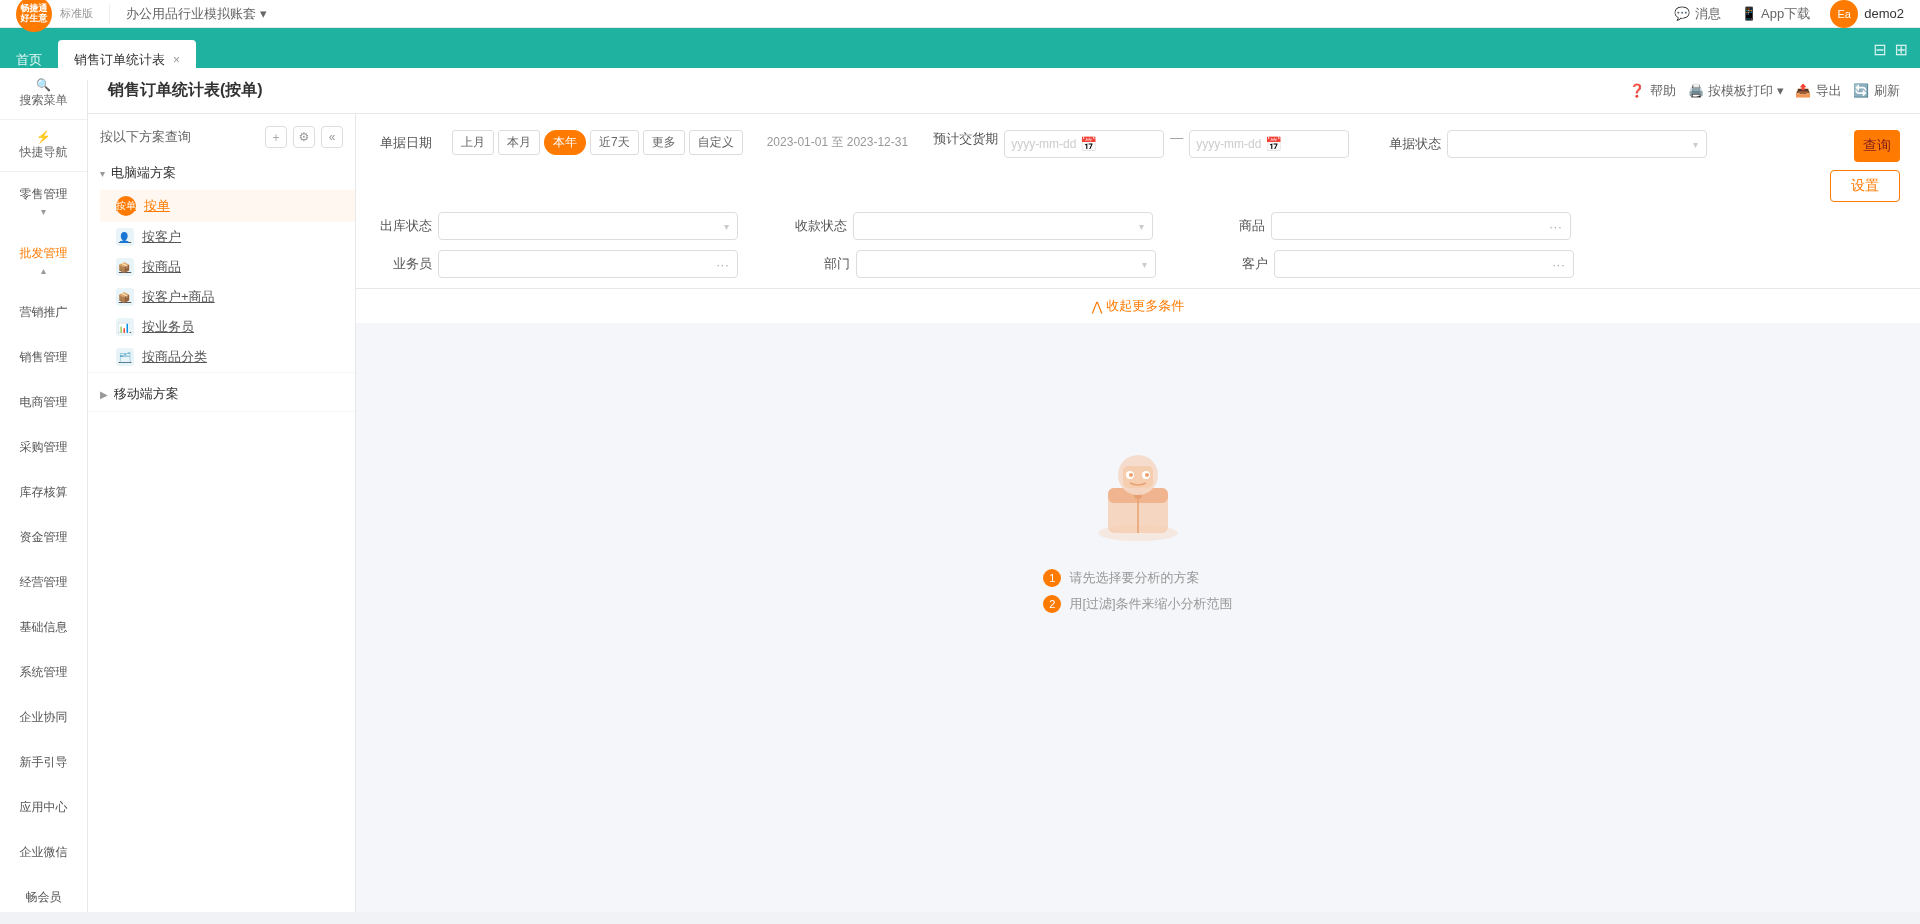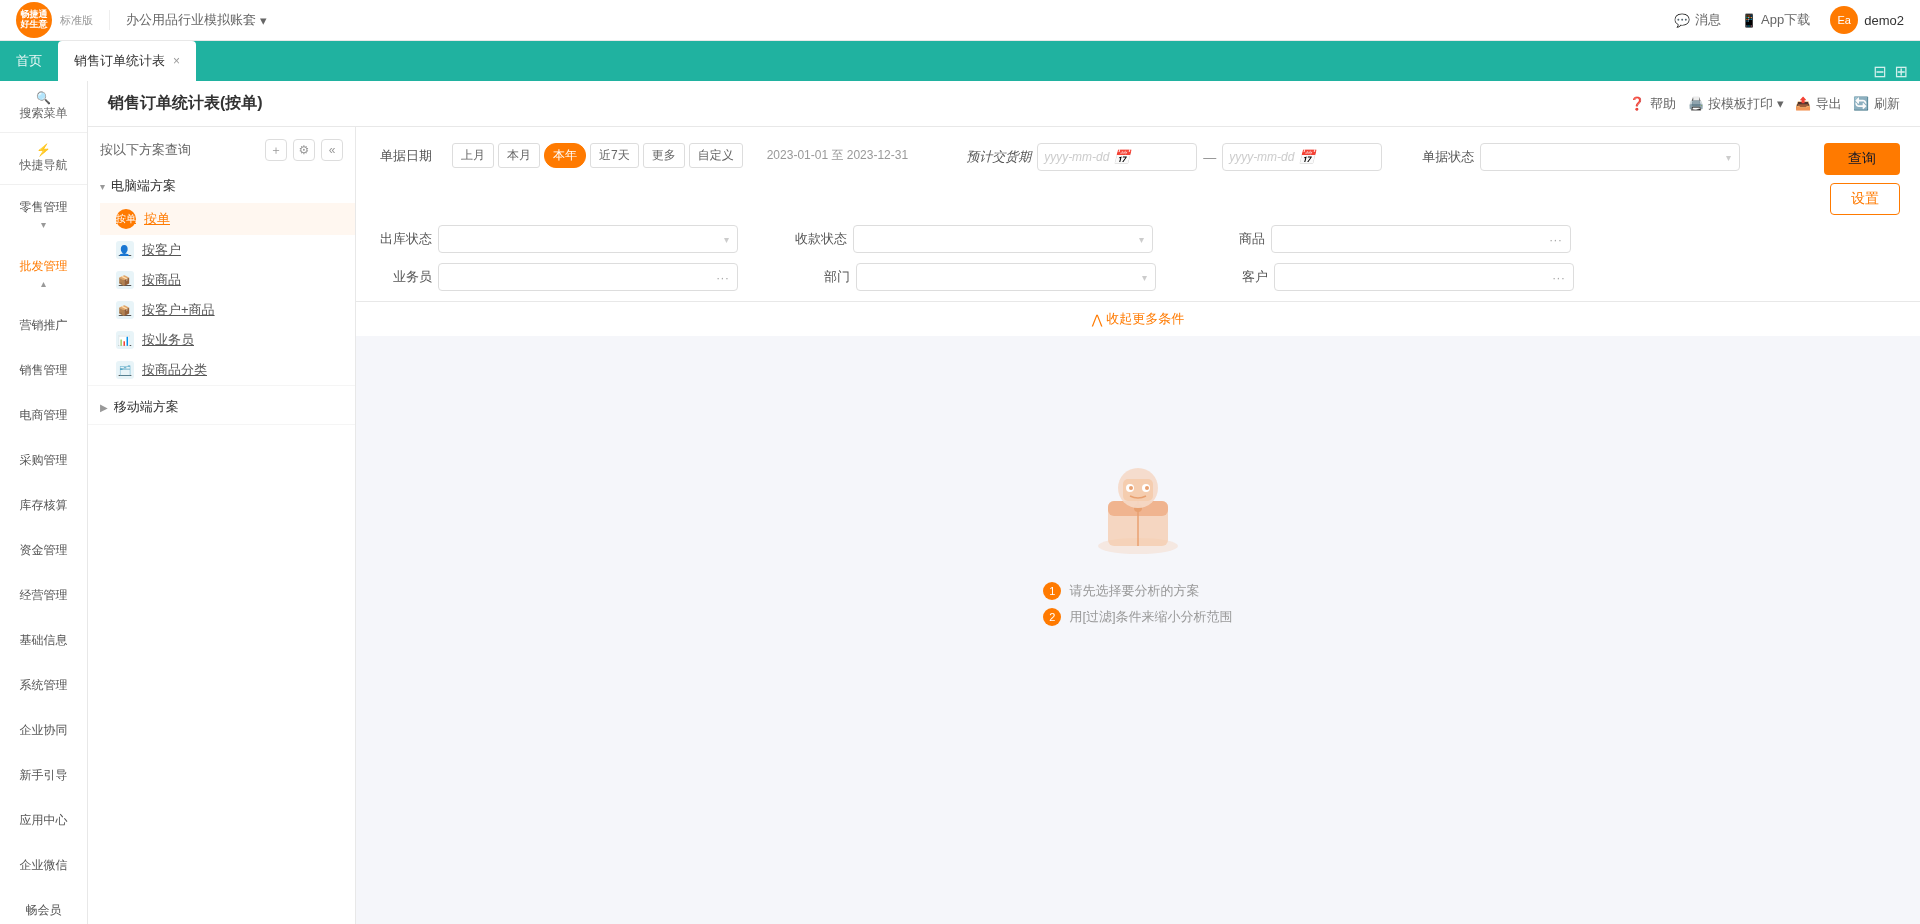--- a/index.html
+++ b/index.html
@@ -1,28 +1,28 @@
 <!DOCTYPE html>
 <html><head>
   <meta charset="utf-8">
   <style>
     * { margin: 0; padding: 0; box-sizing: border-box; }
     body { font-family: 'Microsoft YaHei', Arial, sans-serif; font-size: 13px; background: #f0f2f5; color: #333; width: 1920px; height: 924px; overflow: hidden; }
 
     
-    .top-bar { height: 41px; background: #fff; display: flex; align-items: center; justify-content: space-between; padding: 0 16px; border-bottom: 1px solid #e8e8e8; }
+    .top-bar { height: 28px; background: #fff; display: flex; align-items: center; justify-content: space-between; padding: 0 16px; border-bottom: 1px solid #e8e8e8; }
     .top-bar-left { display: flex; align-items: center; gap: 8px; }
     .brand-logo { width: 36px; height: 36px; background: #ff7a00; border-radius: 50%; display: flex; align-items: center; justify-content: center; color: #fff; font-size: 10px; font-weight: bold; }
     .dropdown-btn { display: flex; align-items: center; gap: 4px; color: #666; font-size: 13px; cursor: pointer; }
     .top-bar-right { display: flex; align-items: center; gap: 20px; }
     .top-action { display: flex; align-items: center; gap: 4px; color: #666; font-size: 13px; cursor: pointer; }
     .avatar { width: 28px; height: 28px; border-radius: 50%; background: #ff7a00; display: flex; align-items: center; justify-content: center; color: #fff; font-size: 11px; }
 
     
-    .tab-bar { height: 40px; background: #20b2a0; display: flex; align-items: flex-end; padding: 0 0 0 0; }
+    .tab-bar { height: 40px; background: #20b2a0; display: flex; align-items: flex-start; padding: 12px 0 0 0; }
     .tab-item { height: 40px; display: flex; align-items: center; padding: 0 16px; font-size: 13px; color: rgba(255,255,255,0.85); cursor: pointer; position: relative; }
     .tab-item.active { background: #fff; color: #333; border-radius: 4px 4px 0 0; }
     .tab-close { margin-left: 8px; color: #999; font-size: 12px; cursor: pointer; }
     .tab-home { background: transparent; color: rgba(255,255,255,0.9); }
     .tab-bar-actions { margin-left: auto; display: flex; align-items: center; gap: 8px; padding-right: 12px; }
     .tab-bar-icon { color: rgba(255,255,255,0.8); cursor: pointer; font-size: 16px; }
 
     
     .main-layout { display: flex; height: calc(924px - 80px); }
 
@@ -64,21 +64,21 @@
     .date-btn.active { background: #ff7a00; color: #fff; border-color: #ff7a00; border-radius: 12px; }
     .dash-sep { color: #999; }
     .filter-cal-icon { color: #ff7a00; font-size: 14px; cursor: pointer; }
     .filter-dots { color: #aaa; cursor: pointer; }
     .select-box { border: 1px solid #ddd; border-radius: 4px; height: 28px; padding: 0 8px; display: flex; align-items: center; justify-content: space-between; cursor: pointer; background: #fff; gap: 40px; }
     .select-box-wide { min-width: 280px; }
     .select-arrow { color: #ccc; font-size: 10px; }
     .collapse-btn { display: flex; align-items: center; gap: 4px; justify-content: center; padding: 8px; color: #ff7a00; font-size: 13px; cursor: pointer; }
 
     
-    .query-btn { background: #ff7a00; color: #0f172a; border: none; border-radius: 4px; padding: 6px 24px; font-size: 14px; cursor: pointer; height: 32px; }
+    .query-btn { background: #ff7a00; color: #7f1d1d; border: none; border-radius: 4px; padding: 6px 9px; font-size: 14px; cursor: pointer; height: 32px; }
     .setting-btn { background: #fff; color: #ff7a00; border: 1px solid #ff7a00; border-radius: 4px; padding: 5px 20px; font-size: 14px; cursor: pointer; height: 32px; margin-top: 4px; }
     .action-buttons { display: flex; flex-direction: column; align-items: flex-end; gap: 4px; padding: 0 20px; }
 
     
     .empty-state { display: flex; flex-direction: column; align-items: center; justify-content: center; height: 400px; gap: 16px; }
     .empty-icon { width: 120px; height: 120px; position: relative; }
     .empty-tips { display: flex; flex-direction: column; gap: 8px; }
     .empty-tip { display: flex; align-items: center; gap: 8px; color: #999; font-size: 13px; }
     .tip-num { width: 18px; height: 18px; border-radius: 50%; background: #ff7a00; color: #fff; font-size: 11px; display: flex; align-items: center; justify-content: center; }
 
@@ -302,21 +302,21 @@
                   <button class="date-btn">上月</button>
                   <button class="date-btn">本月</button>
                   <button class="date-btn active">本年</button>
                   <button class="date-btn">近7天</button>
                   <button class="date-btn">更多</button>
                   <button class="date-btn">自定义</button>
                 </div>
                 <div style="font-size:12px; color:#999; margin-left:4px;">2023-01-01 至 2023-12-31</div>
               </div>
 
-              <div style="display:flex; align-items:center; gap:6px; flex-shrink:0; margin-left: 41px; font-style: italic;">
+              <div style="display:flex; gap:6px; flex-shrink:0; margin-left: 8px;">
                 <span class="filter-label" style="min-width:70px;">预计交货期</span>
                 <div style="display:flex; align-items:center; gap:4px; border:1px solid #ddd; border-radius:4px; padding:2px 6px; height:28px; width:160px;">
                   <span style="color:#ccc;font-size:12px;">yyyy-mm-dd</span>
                   <span class="filter-cal-icon">📅</span>
                 </div>
                 <span class="dash-sep">—</span>
                 <div style="display:flex; align-items:center; gap:4px; border:1px solid #ddd; border-radius:4px; padding:2px 6px; height:28px; width:160px;">
                   <span style="color:#ccc;font-size:12px;">yyyy-mm-dd</span>
                   <span class="filter-cal-icon">📅</span>
                 </div>

